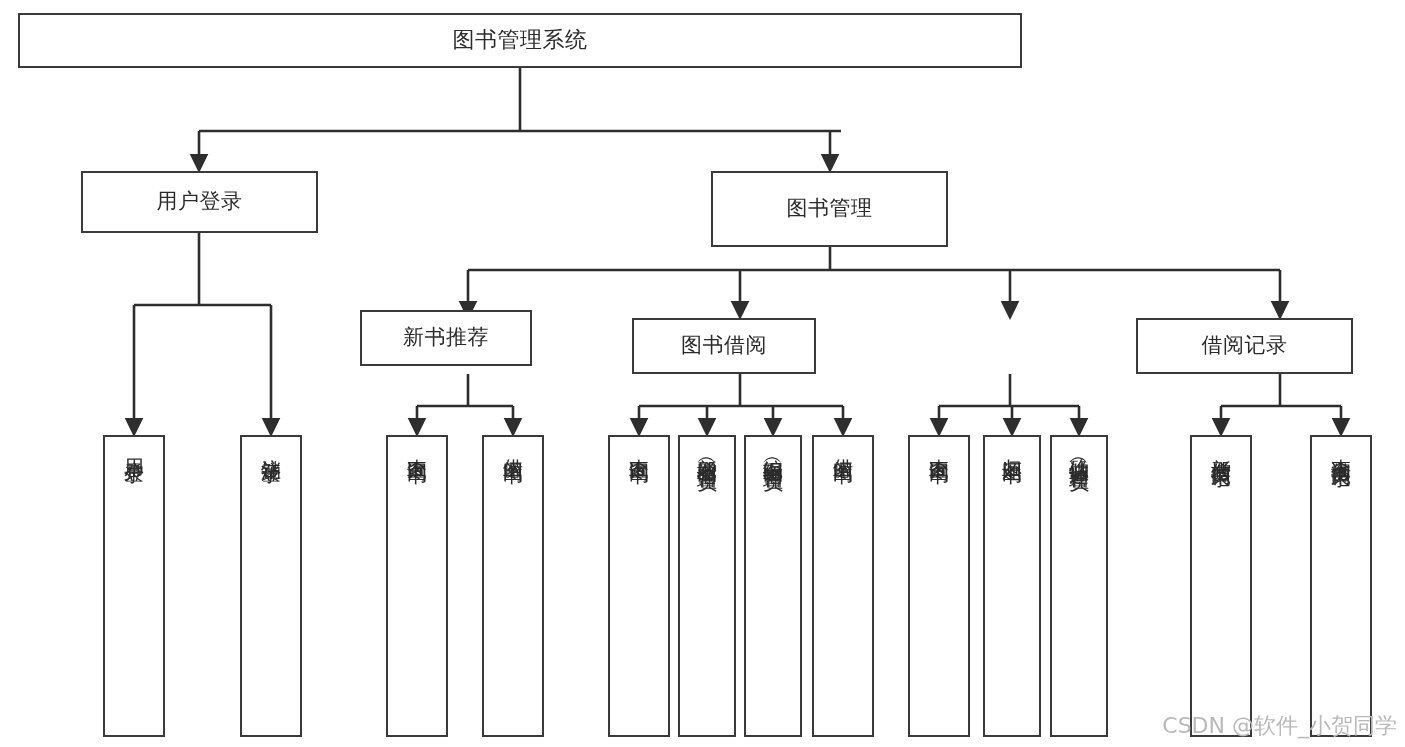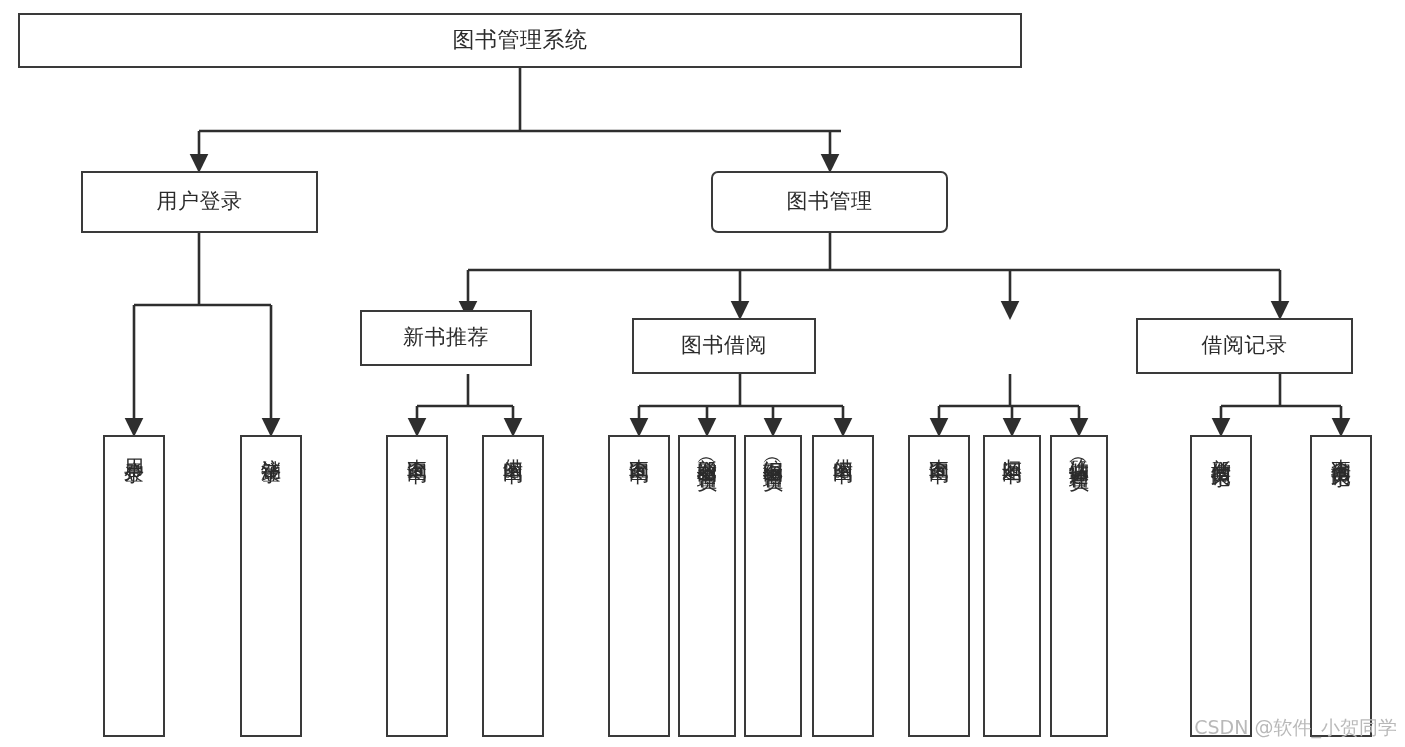--- a/index.html
+++ b/index.html
@@ -63,21 +63,21 @@
     text-orientation: upright;
     font-size: 20px;
     line-height: 1.05;
     letter-spacing: 2px;
     white-space: nowrap;
   }
   .watermark {
     position: absolute;
     right: 8px;
     bottom: 6px;
-    font-size: 19px;
+    font-size: 22px;
     color: #b9b9b9;
     z-index: 5;
     white-space: nowrap;
     user-select: none;
   }
 </style>
 </head>
 <body>
 
 <div id="canvas">
@@ -132,21 +132,21 @@
     </g>
   </svg>
 
   <div class="node horiz root" style="left:18px; top:13px; width:1004px; height:55px;">
     <span class="label">图书管理系统</span>
   </div>
 
   <div class="node horiz" style="left:81px; top:171px; width:237px; height:62px;">
     <span class="label">用户登录</span>
   </div>
-  <div class="node horiz" style="left:711px; top:171px; width:237px; height:62px;border-radius:7px;">
+  <div class="node horiz" style="left:711px; top:171px; width:237px; height:76px;">
     <span class="label">图书管理</span>
   </div>
 
   <div class="node horiz" style="left:360px; top:310px; width:172px; height:56px;">
     <span class="label">新书推荐</span>
   </div>
   <div class="node horiz" style="left:632px; top:318px; width:184px; height:56px;">
     <span class="label">图书借阅</span>
   </div>
   <div class="node horiz" style="left:1136px; top:318px; width:217px; height:56px;">

